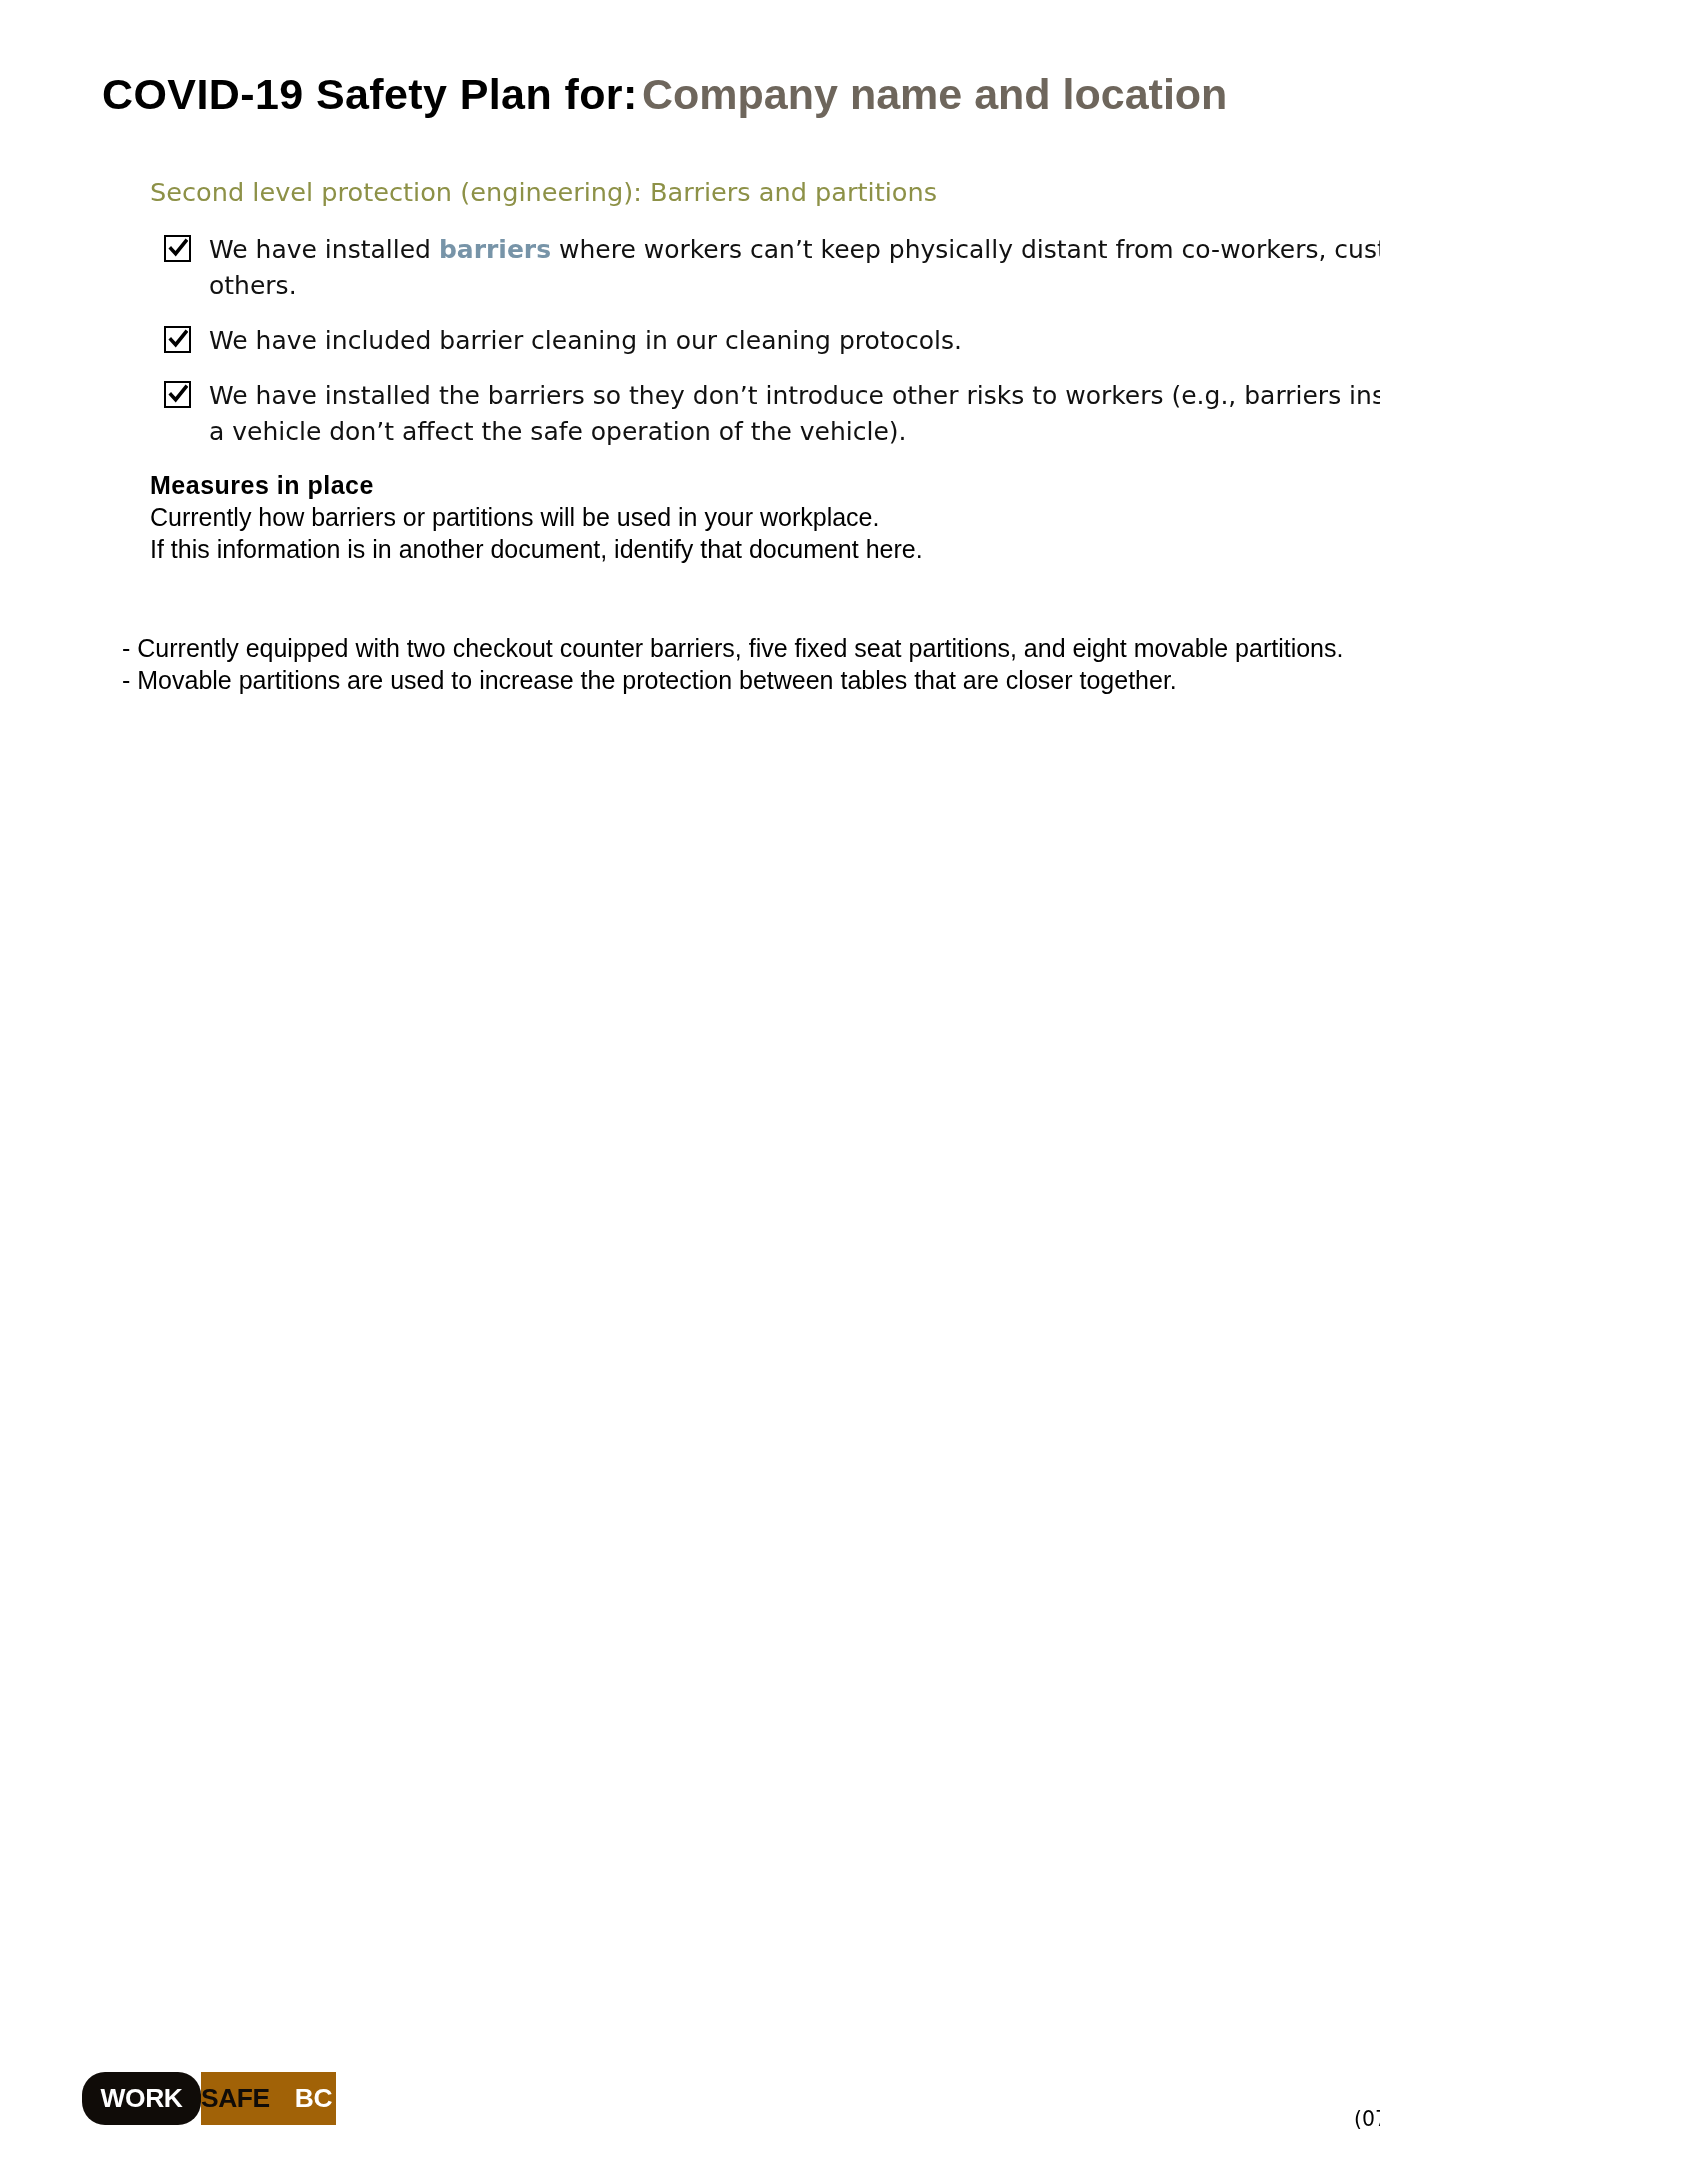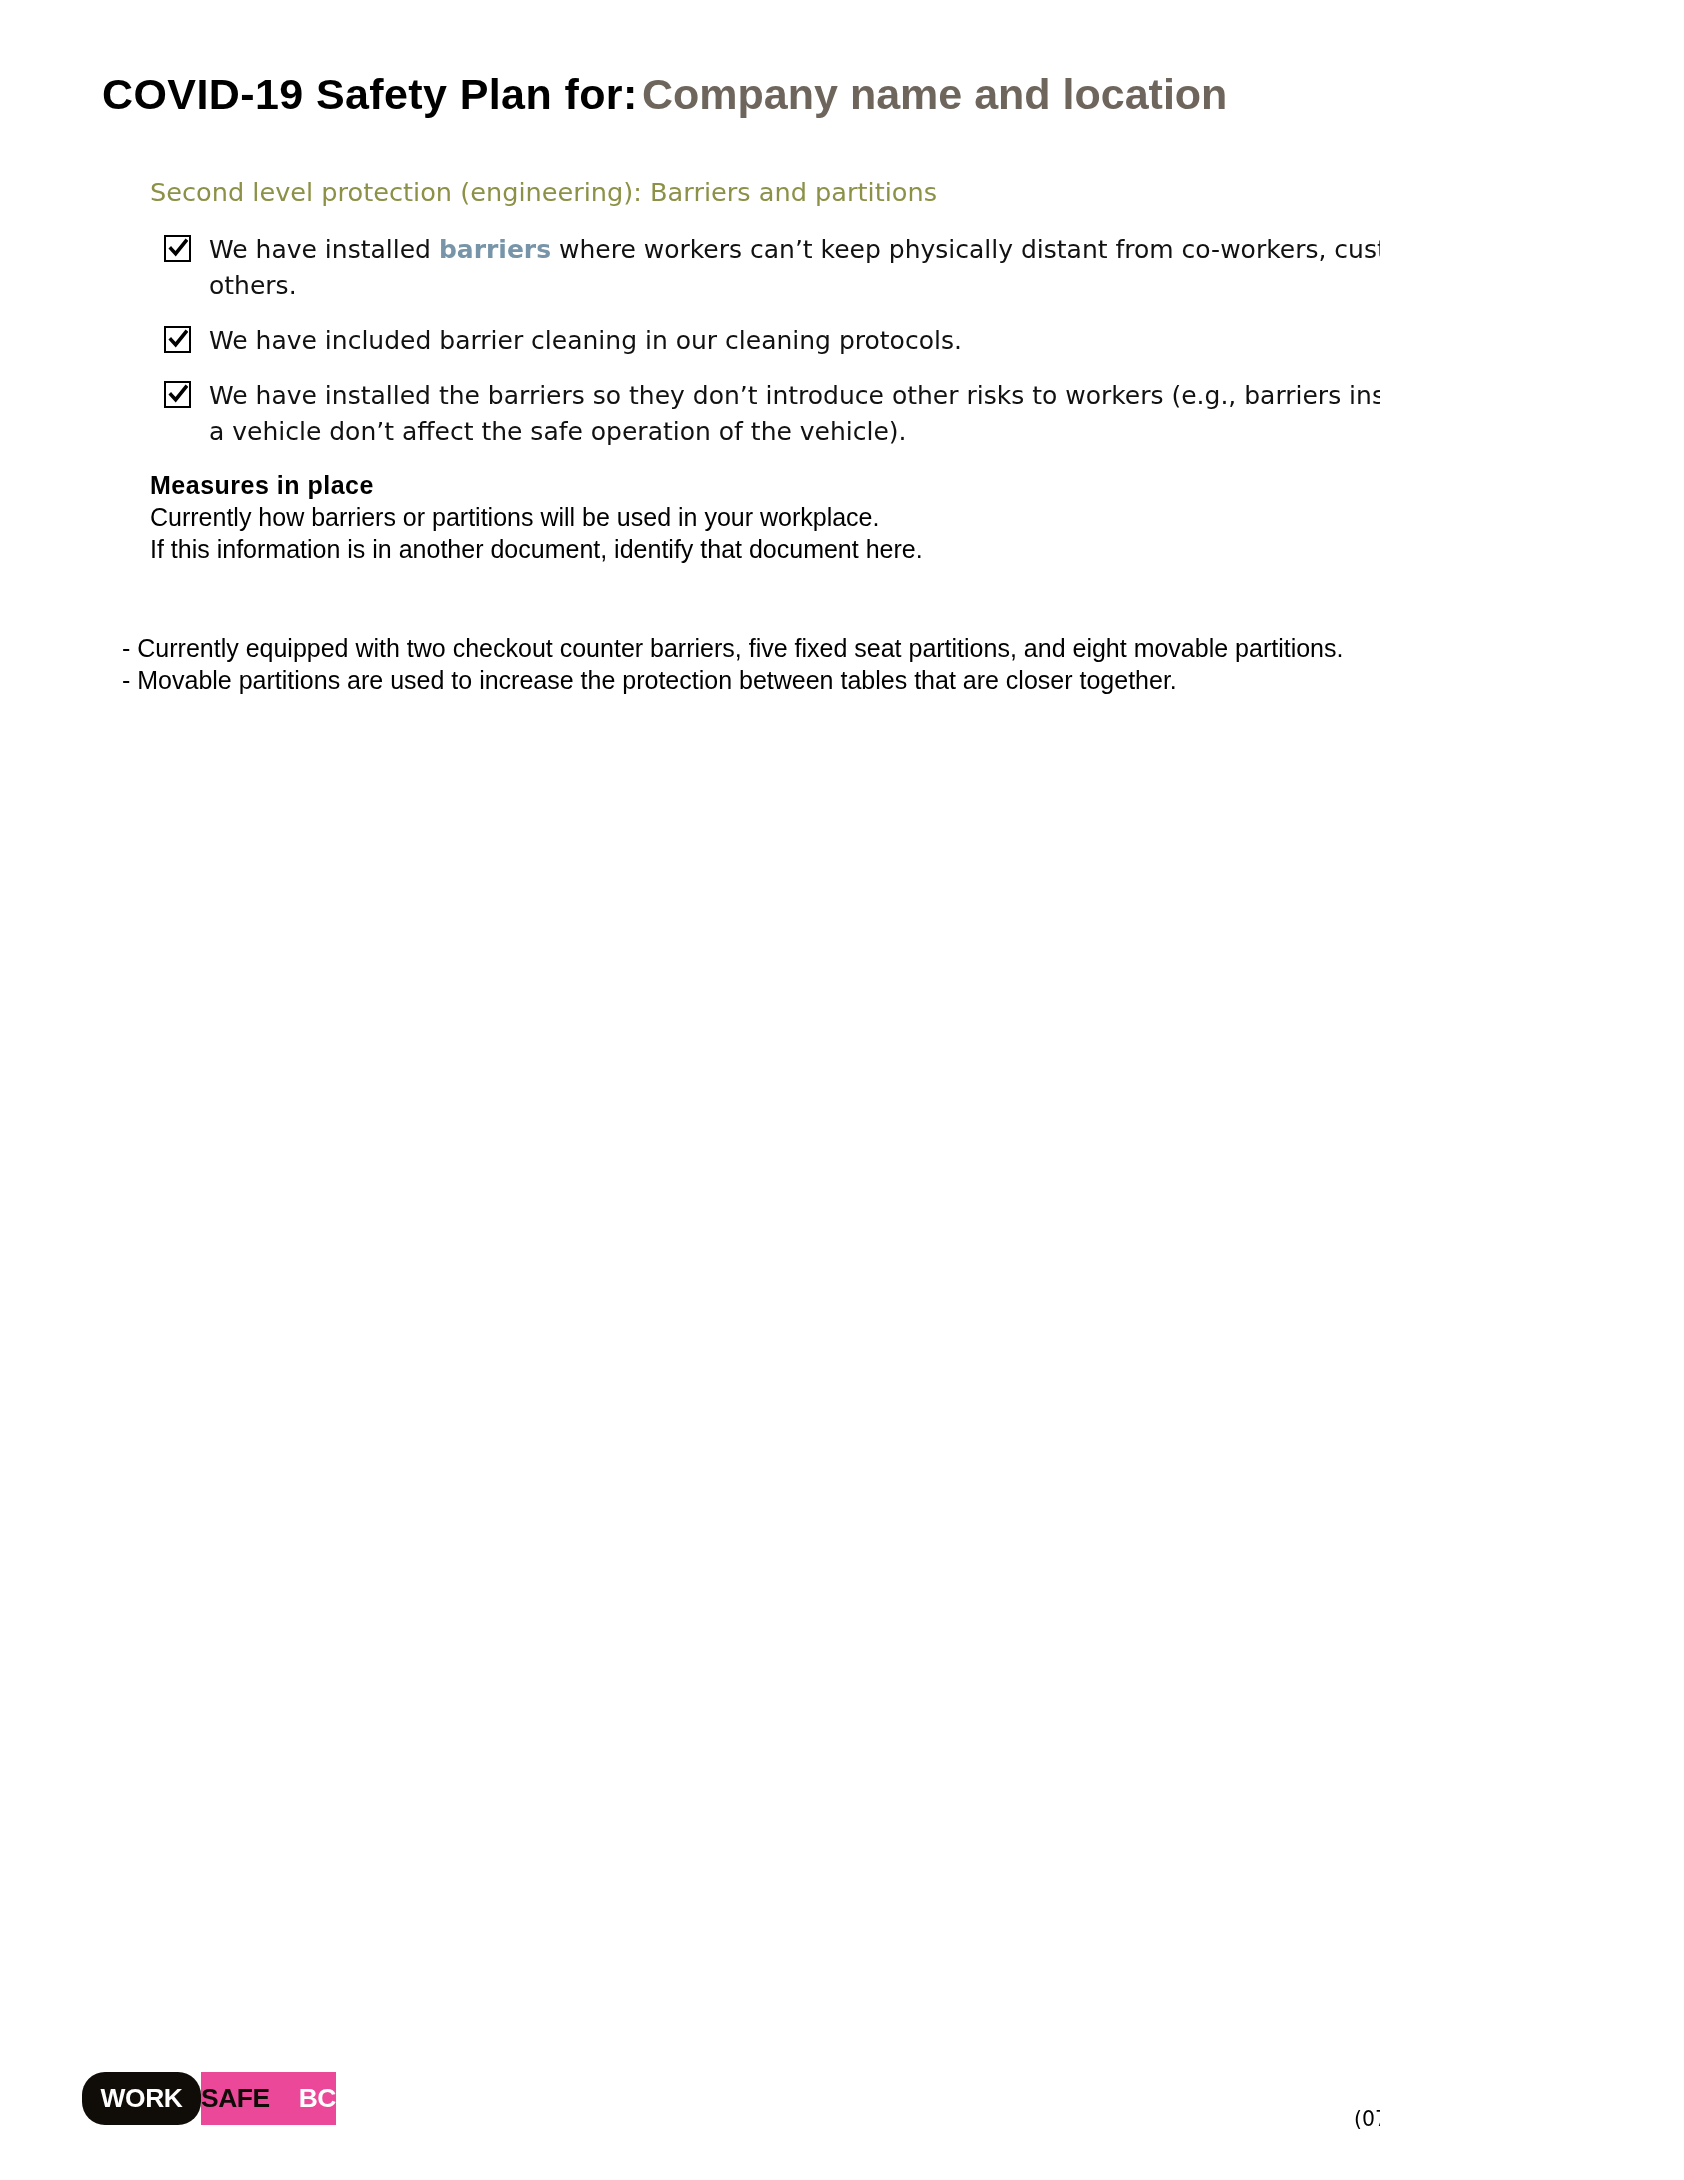--- a/index.html
+++ b/index.html
@@ -147,26 +147,26 @@
     flex: 0 0 119px;
     display: flex;
     align-items: center;
     justify-content: center;
     font-size: 26.4px;
     font-weight: bold;
     letter-spacing: -0.4px;
     border-radius: 23px;
   }
   .logo-right {
-    background: #ec4899;
+    background: #a16207;
     flex: 1 1 auto;
     display: flex;
     align-items: center;
-    justify-content: space-between;
-    gap: 1px;
+    justify-content: flex-start;
+    gap: 25px;
   }
   .logo-safe {
     color: #100c08;
     font-size: 26.4px;
     font-weight: bold;
     letter-spacing: -0.4px;
   }
   .logo-bc {
     color: #ffffff;
     font-size: 26.4px;

